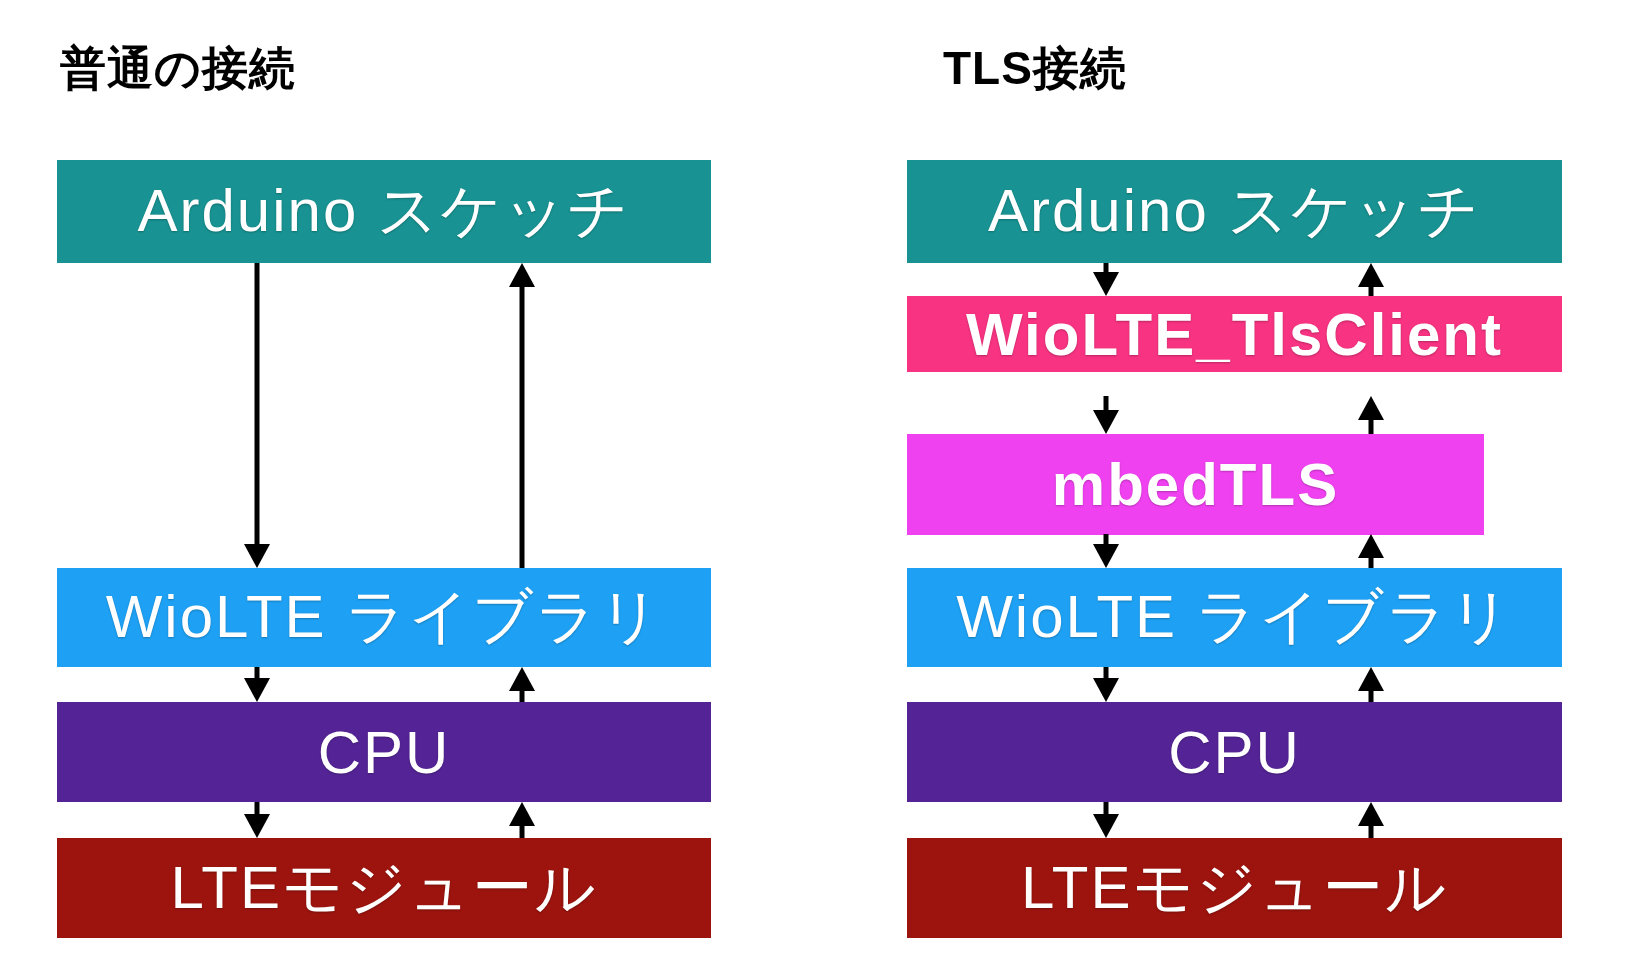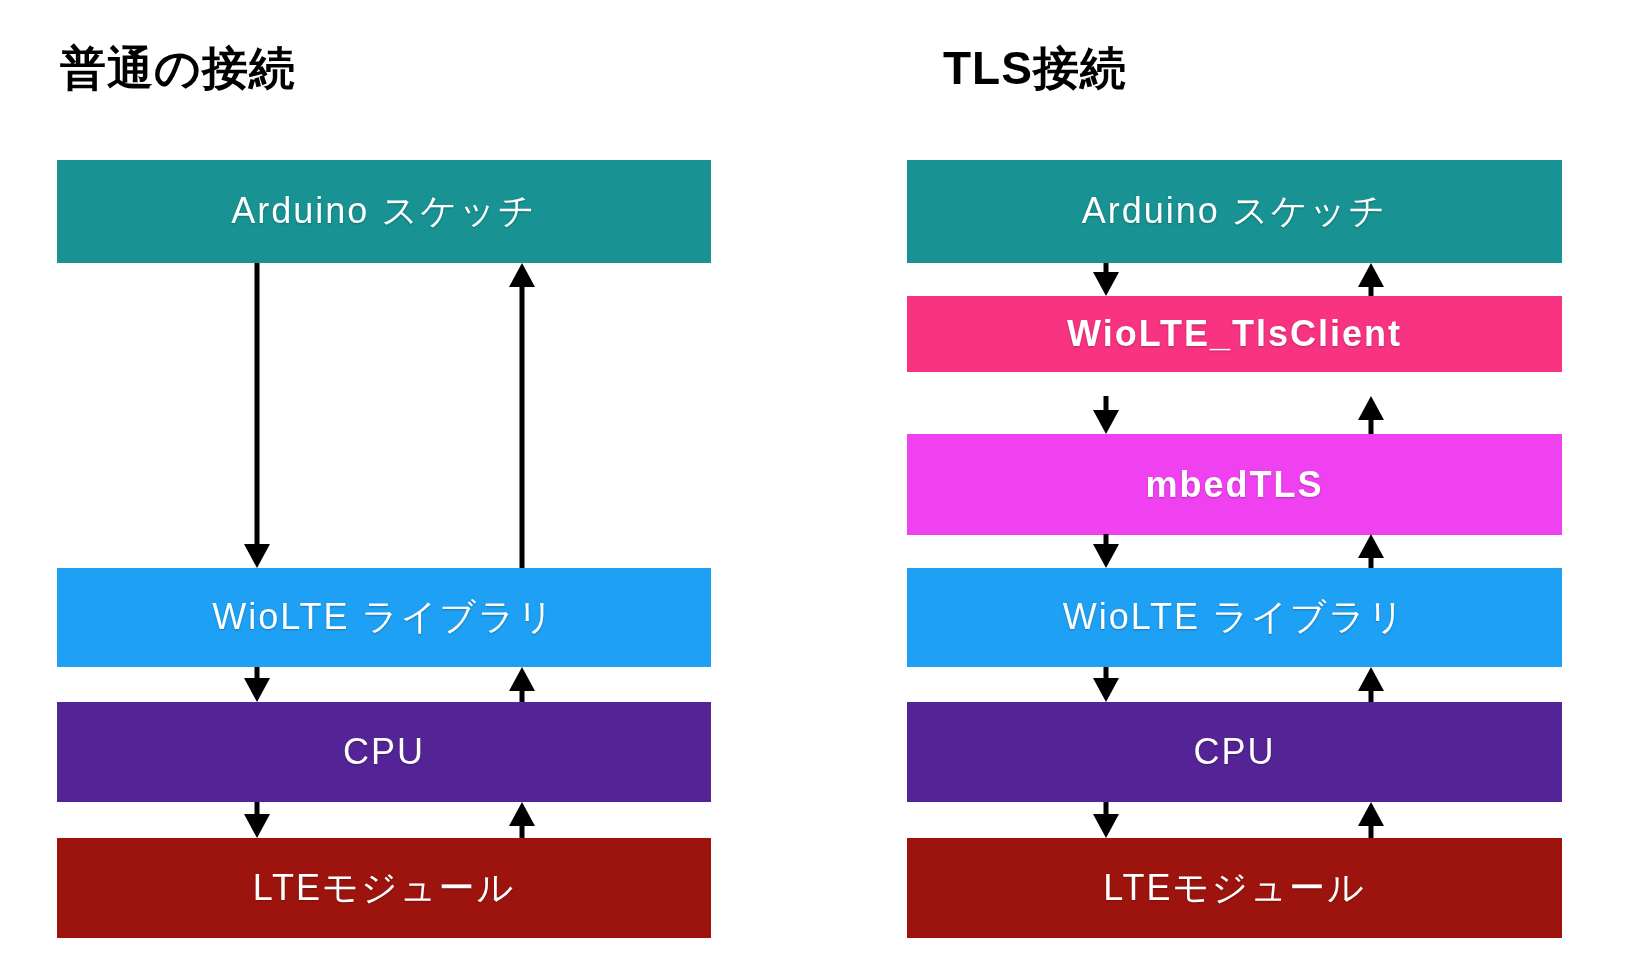--- a/index.html
+++ b/index.html
@@ -25,21 +25,21 @@
     white-space: nowrap;
   }
   .box {
     position: absolute;
     display: flex;
     align-items: center;
     justify-content: center;
     color: #ffffff;
   }
   .box-label {
-    font-size: 36px;
+    font-size: 60px;
     font-weight: 400;
     letter-spacing: 2px;
     white-space: nowrap;
     text-shadow: 0 1px 2px rgba(0,0,0,0.25);
   }
   .box-label.bold {
     font-weight: 700;
   }
   #arrow-layer {
     position: absolute;
@@ -75,21 +75,21 @@
   </div>
 
   <div class="box" style="left: 907px; top: 160px; width: 655px; height: 103px; background: rgb(24, 146, 146);">
     <span class="box-label">Arduino スケッチ</span>
   </div>
 
   <div class="box" style="left: 907px; top: 296px; width: 655px; height: 76px; background: rgb(247, 51, 130);">
     <span class="box-label bold">WioLTE_TlsClient</span>
   </div>
 
-  <div class="box" style="left: 907px; top: 434px; width: 655px; height: 101px; background: rgb(240, 65, 240);">
+  <div class="box" style="left: 907px; top: 434px; width: 577px; height: 101px; background: rgb(240, 65, 240);">
     <span class="box-label bold">mbedTLS</span>
   </div>
 
   <div class="box" style="left: 907px; top: 568px; width: 655px; height: 99px; background: rgb(30, 161, 244);">
     <span class="box-label">WioLTE ライブラリ</span>
   </div>
 
   <div class="box" style="left: 907px; top: 702px; width: 655px; height: 100px; background: rgb(84, 36, 150);">
     <span class="box-label">CPU</span>
   </div>

